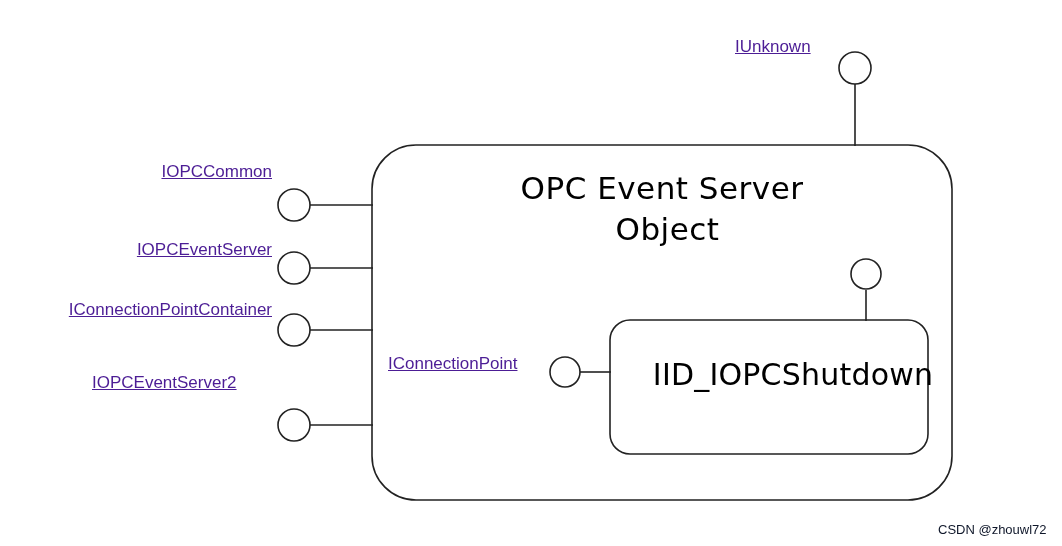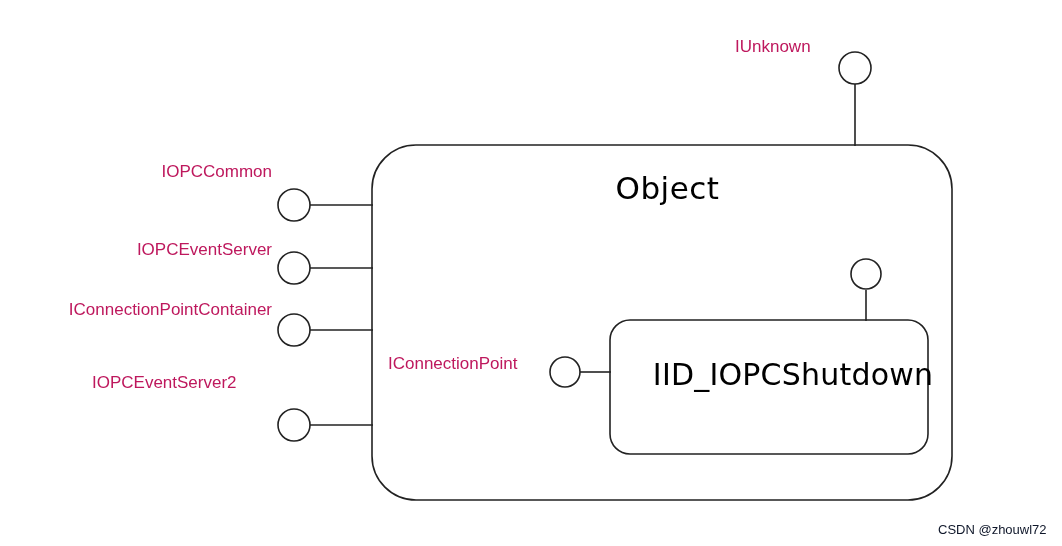--- a/index.html
+++ b/index.html
@@ -23,22 +23,23 @@
     left: 0;
     top: 0;
     width: 1062px;
     height: 546px;
   }
   .lbl {
     position: absolute;
     font-family: "Liberation Sans", sans-serif;
     font-size: 17px;
     line-height: 21px;
-    color: #be185d;
+    color: #4c1d95;
     white-space: pre;
+    text-decoration: underline;
   }
   .lbl-right {
     text-align: center;
   }
   .lbl-left {
     text-align: left;
   }
   .hand {
     position: absolute;
     font-family: "DejaVu Sans", sans-serif;
@@ -110,21 +111,21 @@
 
     <rect x="610" y="320" width="318" height="134" rx="20" ry="20" fill="#ffffff" stroke="#222222" stroke-width="1.6"></rect>
 
     <line x1="580" y1="372" x2="611" y2="372" stroke="#222222" stroke-width="1.6"></line>
     <circle cx="565" cy="372" r="15" fill="#ffffff" stroke="#222222" stroke-width="1.6"></circle>
 
     <line x1="866" y1="290" x2="866" y2="321" stroke="#222222" stroke-width="1.6"></line>
     <circle cx="866" cy="274" r="15" fill="#ffffff" stroke="#222222" stroke-width="1.6"></circle>
   </svg>
 
-  <div class="hand" id="object-title"><span class="title-line2">Object</span></div>
+  <div class="hand" id="object-title"><span class="title-line1">OPC Event Server</span><span class="title-line2">Object</span></div>
 
   <div class="hand" id="shutdown-label">IID_IOPCShutdown</div>
 
   <div class="lbl lbl-right" id="label-iopccommon">IOPCCommon</div>
 
   <div class="lbl lbl-right" id="label-iopceventserver">IOPCEventServer</div>
 
   <div class="lbl lbl-right" id="label-iconnectionpointcontainer">IConnectionPointContainer</div>
 
   <div class="lbl lbl-left" id="label-iopceventserver2"><div>IOPCEventServer2</div></div>

